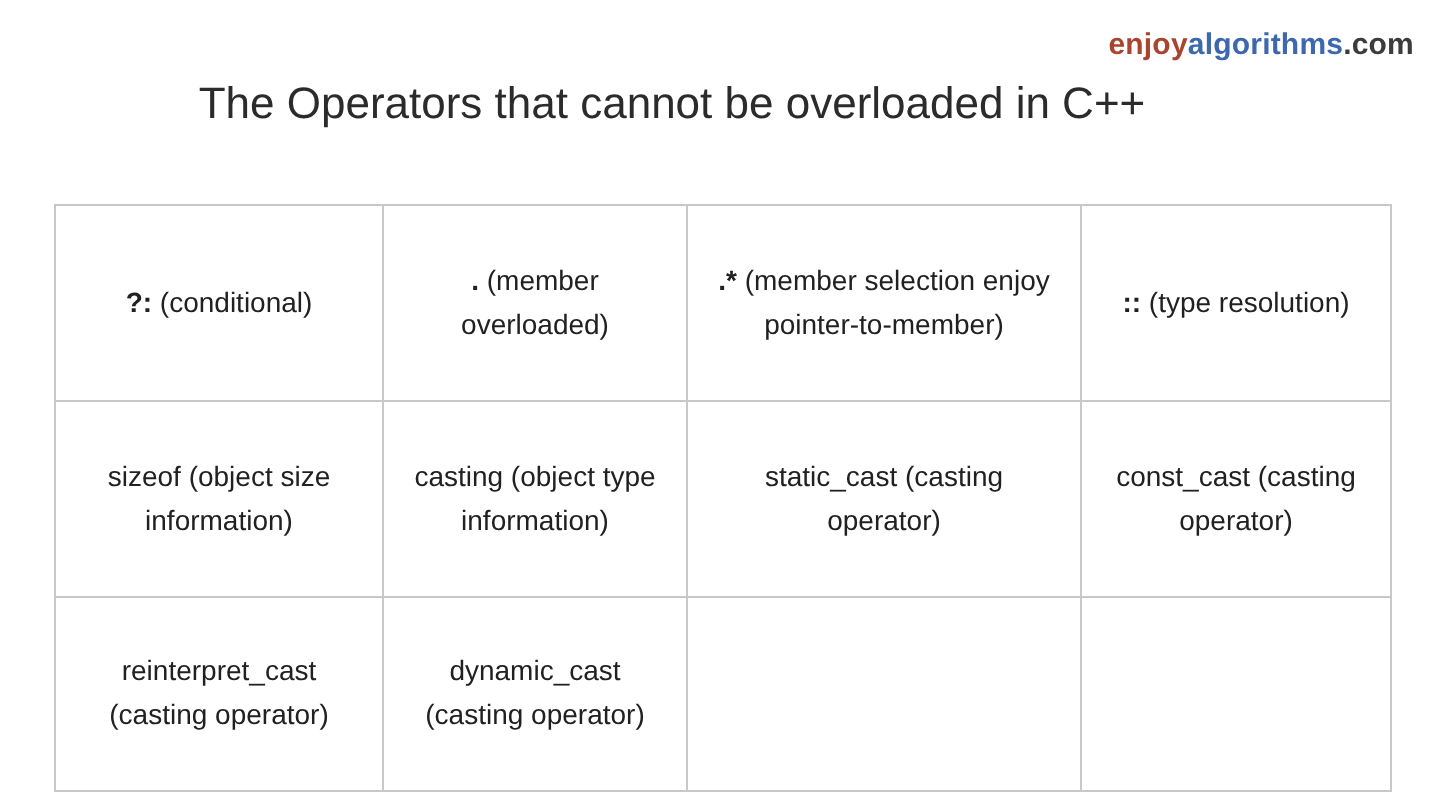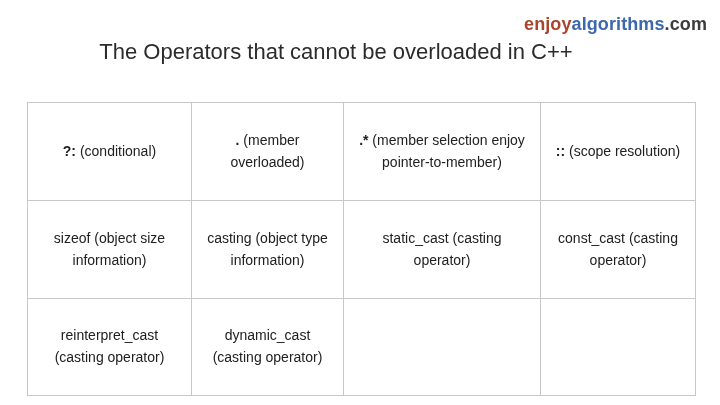--- a/index.html
+++ b/index.html
@@ -8,21 +8,21 @@
     background: #ffffff;
     font-family: "Liberation Sans", sans-serif;
     position: relative;
     overflow: hidden;
   }
   .slide { position: absolute; inset: 0; background: #ffffff; }
 
   .brand {
     position: absolute;
     top: 14px; right: 13px;
-    font-size: 18px;
+    font-size: 15px;
     font-weight: 600;
     letter-spacing: 0.1px;
     white-space: nowrap;
   }
   .brand-enjoy     { color: #a9452f; }
   .brand-algorithms{ color: #3d68ad; }
   .brand-tld       { color: #3c3c3c; }
 
   .title {
     position: absolute;
@@ -73,21 +73,21 @@
       <col style="width:164px">
       <col style="width:152px">
       <col style="width:197px">
       <col style="width:155px">
     </colgroup>
     <tbody>
         <tr class="r1">
       <td><span class="op">?:</span><span> (conditional)</span></td>
       <td><span class="op">.</span><span> (member overloaded)</span></td>
       <td><span class="op">.*</span><span> (member selection enjoy pointer-to-member)</span></td>
-      <td><span class="op">::</span><span> (scope resolution)</span></td>
+      <td><span class="op">::</span><span> (type resolution)</span></td>
     </tr>
     <tr class="r2">
       <td><span class="op"></span><span>sizeof (object size information)</span></td>
       <td><span class="op"></span><span>casting (object type information)</span></td>
       <td><span class="op"></span><span>static_cast (casting operator)</span></td>
       <td><span class="op"></span><span>const_cast (casting operator)</span></td>
     </tr>
     <tr class="r3">
       <td><span class="op"></span><span>reinterpret_cast (casting operator)</span></td>
       <td><span class="op"></span><span>dynamic_cast (casting operator)</span></td>

